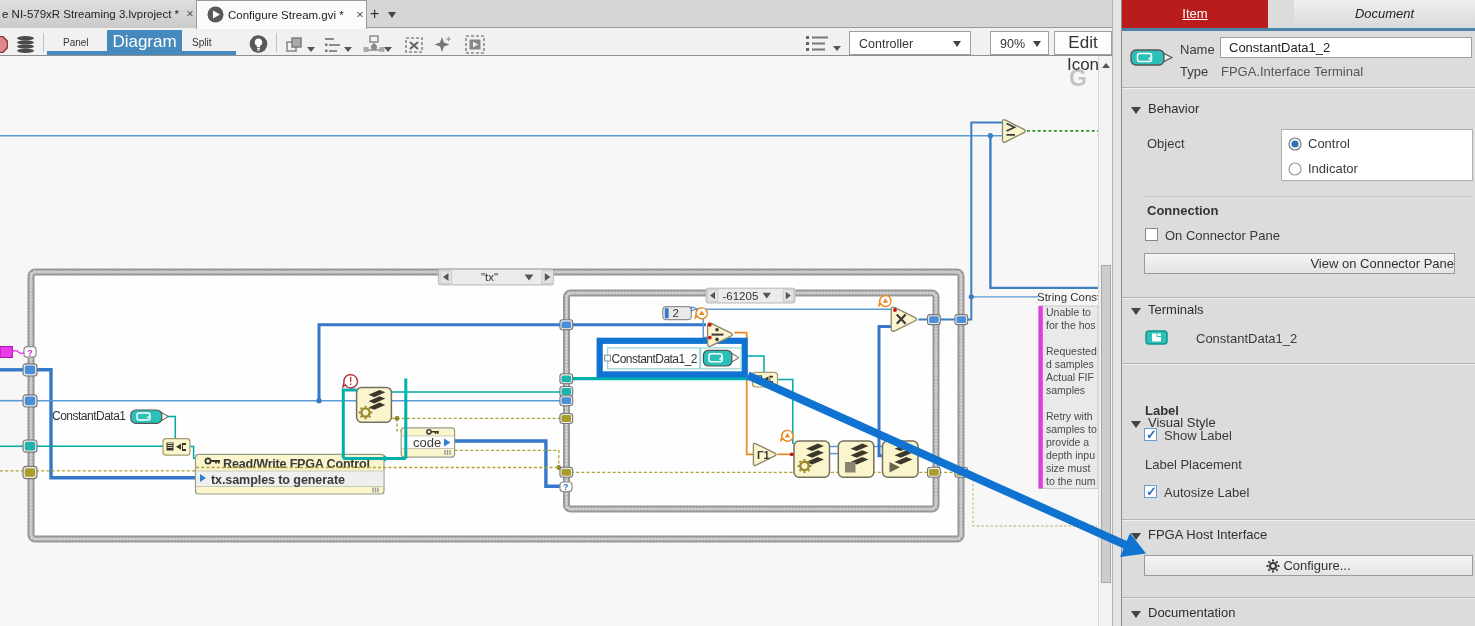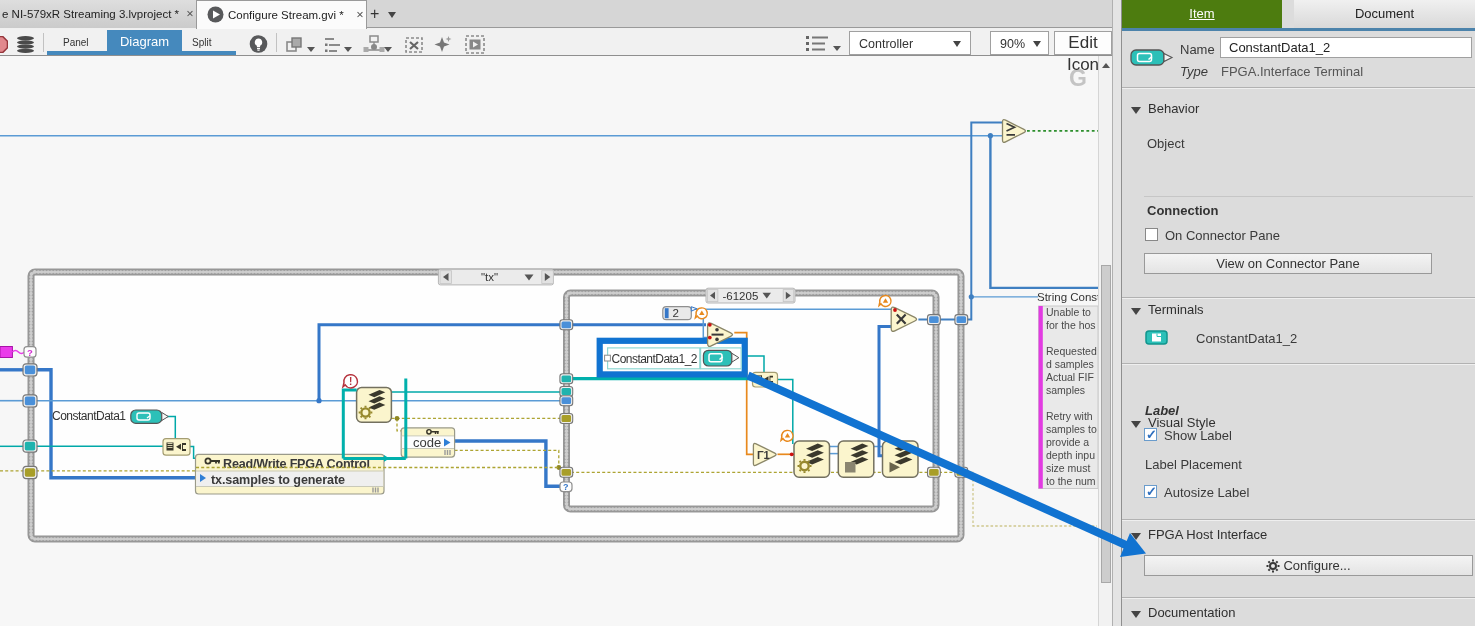--- a/index.html
+++ b/index.html
@@ -9,37 +9,37 @@
 #tabbar { left:0; top:0; width:1122px; height:28px; background:#d6d6d6; border-bottom:1px solid #9a9a9a; z-index:5; }
 .doctab { position:absolute; top:0; height:28px; font-size:11.5px; color:#222; }
 #tab1 { left:0; width:228px; background:linear-gradient(#dedede,#cbcbcb); border-right:1px solid #9a9a9a; }
 #tab1 span { position:absolute; left:2px; top:8px; white-space:nowrap; overflow:hidden; width:183px; }
 #tab2 { left:196px; width:171px; background:#fbfbfb; border:1px solid #9a9a9a; border-bottom:none; height:29px; z-index:6; }
 #tab2 span { position:absolute; left:31px; top:8px; white-space:nowrap; }
 .closex { position:absolute; font-size:9.5px; color:#555; top:0px; }
 
 #toolbar { left:0; top:29px; width:1122px; height:27px; background:#f1f1f1; border-bottom:1px solid #8f8f8f; z-index:5; }
 .tbtxt { position:absolute; top:8px; font-size:10px; color:#333; }
-#dgtab { position:absolute; left:107px; top:1px; width:75px; height:24px; background:#4589bd; color:#fff; font-size:13px; text-align:center; line-height:24px; }
+#dgtab { position:absolute; left:107px; top:1px; width:75px; height:24px; background:#4589bd; color:#fff; font-size:17px; text-align:center; line-height:24px; }
 #dgline { position:absolute; left:47px; top:22px; width:189px; height:3.5px; background:#4589bd; }
 .combo { position:absolute; top:2px; height:24px; background:#fff; border:1px solid #a0a0a0; font-size:12.5px; color:#333; }
 .combo .cv { position:absolute; left:9px; top:5px; }
 .cArr { position:absolute; width:0; height:0; border-left:4.5px solid transparent; border-right:4.5px solid transparent; border-top:6px solid #444; top:9px; }
 .vsep { position:absolute; top:4px; width:1px; height:19px; background:#c2c2c2; }
 
 #canvas { left:0; top:56px; width:1098px; height:570px; background:#f7f7f7; z-index:1; }
 
 #sbar { left:1098px; top:56px; width:14px; height:570px; background:#f2f2f2; border-left:1px solid #d5d5d5; z-index:10; }
 #sthumb { position:absolute; left:1.5px; top:209px; width:10.5px; height:318px; background:#cdcdcd; border:1px solid #a8a8a8; }
 #gutter { left:1112px; top:0px; width:10px; height:626px; background:#e4e4e4; border-left:1px solid #b0b0b0; border-right:1px solid #8f8f8f; z-index:10; }
 
 #panel { left:1122px; top:0; width:353px; height:626px; background:#dcdcdc; z-index:5; font-size:13px; color:#333; }
 #ptabs { position:absolute; left:0; top:0; width:353px; height:31px; }
-#ptabItem { position:absolute; left:0; top:0; width:160px; height:29px; background:#4d7c0f; color:#fff; text-align:center; line-height:28px;text-decoration:underline; }
-#ptabDoc { position:absolute; left:172px; top:0; width:181px; height:29px; background:linear-gradient(#f0f0f0,#d8d8d8); color:#222; text-align:center; line-height:28px; }
+#ptabItem { position:absolute; left:0; top:0; width:146px; height:29px; background:#b91c1c; color:#fff; text-align:center; line-height:28px;text-decoration:underline; }
+#ptabDoc { position:absolute; left:172px; top:0; width:181px; height:29px; background:linear-gradient(#f0f0f0,#d8d8d8); color:#222; text-align:center; line-height:28px;font-style:italic; }
 #pblue { position:absolute; left:0; top:28px; width:353px; height:3px; background:#4c83ab; }
 .sechead { position:absolute; left:9px; font-weight:normal; color:#2f2f2f; }
 .tri { display:inline-block; width:0; height:0; border-left:5px solid transparent; border-right:5px solid transparent; border-top:7px solid #444; margin-right:7px; position:relative; top:1px; }
 .plabel { position:absolute; color:#3a3a3a; }
 .pbold { font-weight:bold; color:#333; }
 .pbtn { position:absolute; background:linear-gradient(#f4f4f4,#e4e4e4); border:1px solid #999; text-align:center; color:#333; }
 .cb { position:absolute; width:13px; height:13px; background:#fff; border:1px solid #888; }
 .cb.checked { border-color:#6a9ccc; }
 .cb.checked:after { content:"\2713"; position:absolute; left:1px; top:-2px; color:#2f6fbe; font-weight:bold; font-size:13px; }
 .sep { position:absolute; left:0; width:353px; border-top:1px solid #b2b2b2; border-bottom:1px solid #efefef; }
@@ -479,41 +479,52 @@
     </div>
 
  <svg style="position:absolute;left:8px;top:48px;" width="44" height="19" viewBox="0 0 44 19">
   <rect x="1" y="2" rx="5" width="33" height="15" fill="#2cc0b8" stroke="#555" stroke-width="1.3"></rect>
   <path d="M34,5.5 l8,4 -8,4 z" fill="#f2f2f2" stroke="#555" stroke-width="1.1"></path>
   <rect x="7.5" y="5.6" rx="2" width="14" height="8" fill="none" stroke="#fff" stroke-width="1.5"></rect>
   <path d="M18.5,11.5 l3.4,-2.8" stroke="#fff" stroke-width="1.5"></path>
  </svg>
  <div class="plabel" style="left:58px;top:42px;">Name</div>
  <div class="abs" style="left:98px;top:37px;width:252px;height:21px;background:#fff;border:1px solid #a0a0a0;font-size:13px;color:#222;line-height:19px;padding-left:8px;">ConstantData1_2</div>
- <div class="plabel" style="left:58px;top:64px;font-style:italic;">Type</div>
+ <div class="plabel" style="left:58px;top:64px;">Type</div>
  <div class="plabel" style="left:99px;top:64px;color:#555;">FPGA.Interface Terminal</div>
  <div class="sep" style="top:87px;"></div>
  <div class="sechead" style="top:101px;"><span class="tri"></span>Behavior</div>
  <div class="plabel" style="left:25px;top:136px;">Object</div>
+ <div class="abs" style="left:159px;top:129px;width:192px;height:52px;background:#fff;border:1px solid #b0b0b0;">
+   <svg style="position:absolute;left:6px;top:7px;" width="14" height="14" viewBox="0 0 14 14">
+        <circle cx="7" cy="7" r="6" fill="#fff" stroke="#7a7a7a" stroke-width="1.2"></circle>
+        <circle cx="7" cy="7" r="3.6" fill="#2f6fbe"></circle>
+      </svg>
+   <div class="plabel" style="left:26px;top:6px;">Control</div>
+   <svg style="position:absolute;left:6px;top:32px;" width="14" height="14" viewBox="0 0 14 14">
+        <circle cx="7" cy="7" r="6" fill="#fff" stroke="#9a9a9a" stroke-width="1.2"></circle>
+      </svg>
+   <div class="plabel" style="left:26px;top:31px;">Indicator</div>
+ </div>
  <div class="abs" style="left:22px;top:196px;width:329px;border-top:1px solid #c6c6c6;"></div>
  <div class="plabel pbold" style="left:25px;top:203px;">Connection</div>
  <div class="cb" style="left:23px;top:228px;"></div>
  <div class="plabel" style="left:43px;top:228px;">On Connector Pane</div>
- <div class="pbtn" style="left:22px;top:253px;width:288px;height:21px;line-height:19px;">View on Connector Pane</div>
+ <div class="pbtn" style="left:22px;top:253px;width:311px;height:21px;line-height:19px;text-align:right;">View on Connector Pane</div>
  <div class="sep" style="top:297px;"></div>
  <div class="sechead" style="top:302px;"><span class="tri"></span>Terminals</div>
  <svg style="position:absolute;left:23px;top:330px;" width="23" height="15" viewBox="0 0 23 15">
   <rect x="1" y="1" rx="3" width="21" height="13" fill="#2cc0b8" stroke="#11958d" stroke-width="1.5"></rect>
   <rect x="7" y="3.5" width="9" height="8" fill="#fff"></rect>
       <path d="M12,3.5 v3 h4" fill="none" stroke="#2cc0b8" stroke-width="1"></path>
  </svg>
  <div class="plabel" style="left:74px;top:331px;">ConstantData1_2</div>
  <div class="sep" style="top:363px;"></div>
  <div class="sechead" style="top:375px;margin-top:40px;"><span class="tri"></span>Visual Style</div>
- <div class="plabel pbold" style="left:23px;top:403px;font-style:italic;">Label</div>
+ <div class="plabel pbold" style="left:23px;top:403px;">Label</div>
  <div class="cb checked" style="left:22px;top:428px;"></div>
  <div class="plabel" style="left:42px;top:428px;">Show Label</div>
  <div class="plabel" style="left:23px;top:457px;">Label Placement</div>
  <div class="cb checked" style="left:22px;top:485px;"></div>
  <div class="plabel" style="left:42px;top:485px;">Autosize Label</div>
  <div class="sep" style="top:519px;"></div>
  <div class="sechead" style="top:527px;"><span class="tri"></span>FPGA Host Interface</div>
  <div class="pbtn" style="left:22px;top:555px;width:329px;height:21px;line-height:19px;">
    <svg style="position:relative;top:3px;margin-right:3px;" width="14" height="14" viewBox="0 0 14 14">
         <circle cx="7" cy="7" r="3" fill="none" stroke="#3a3a3a" stroke-width="2"></circle>

